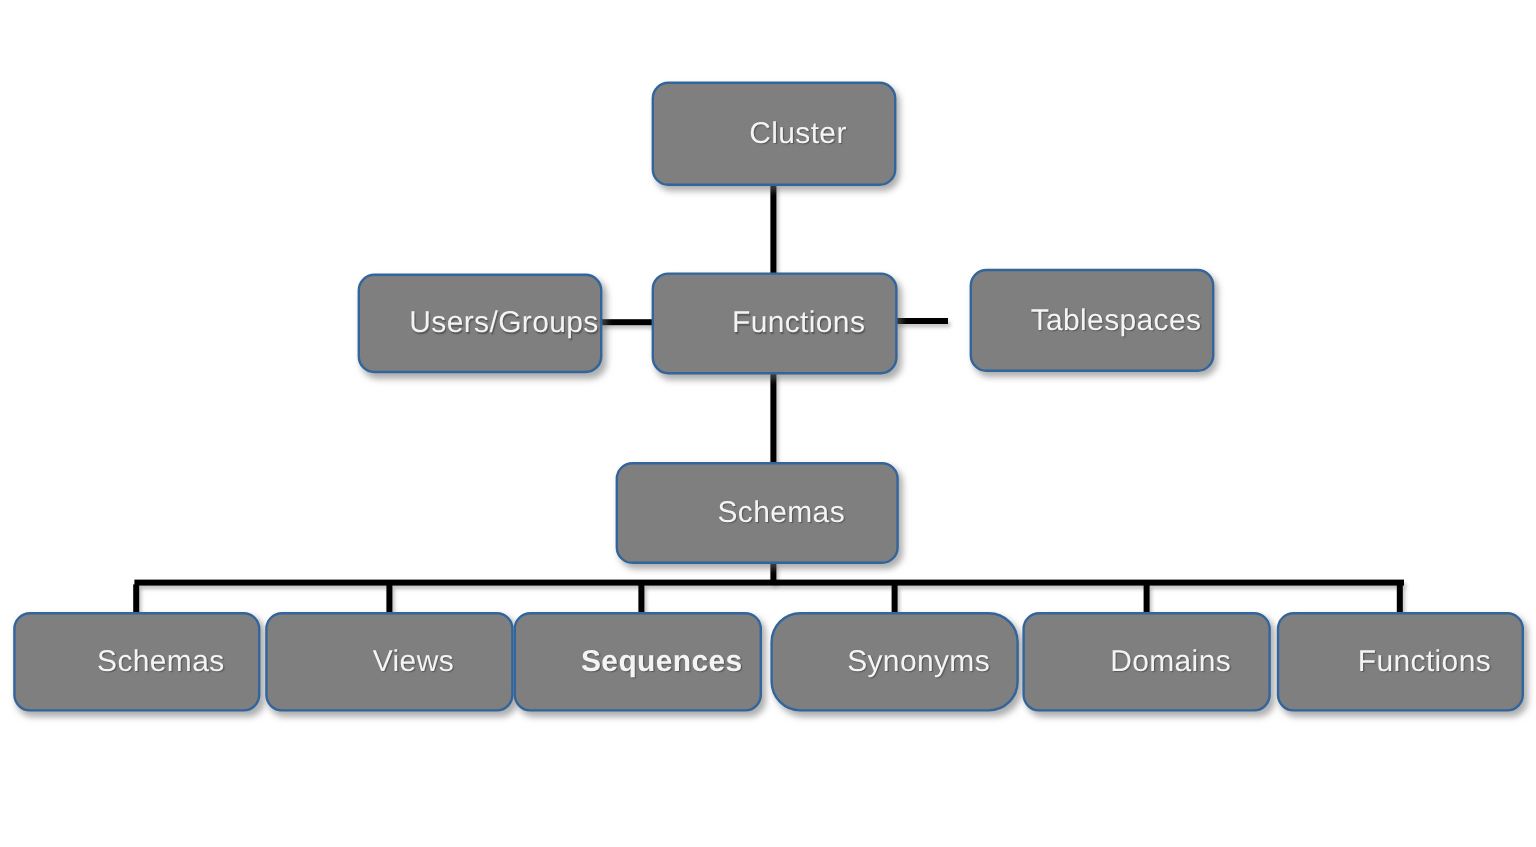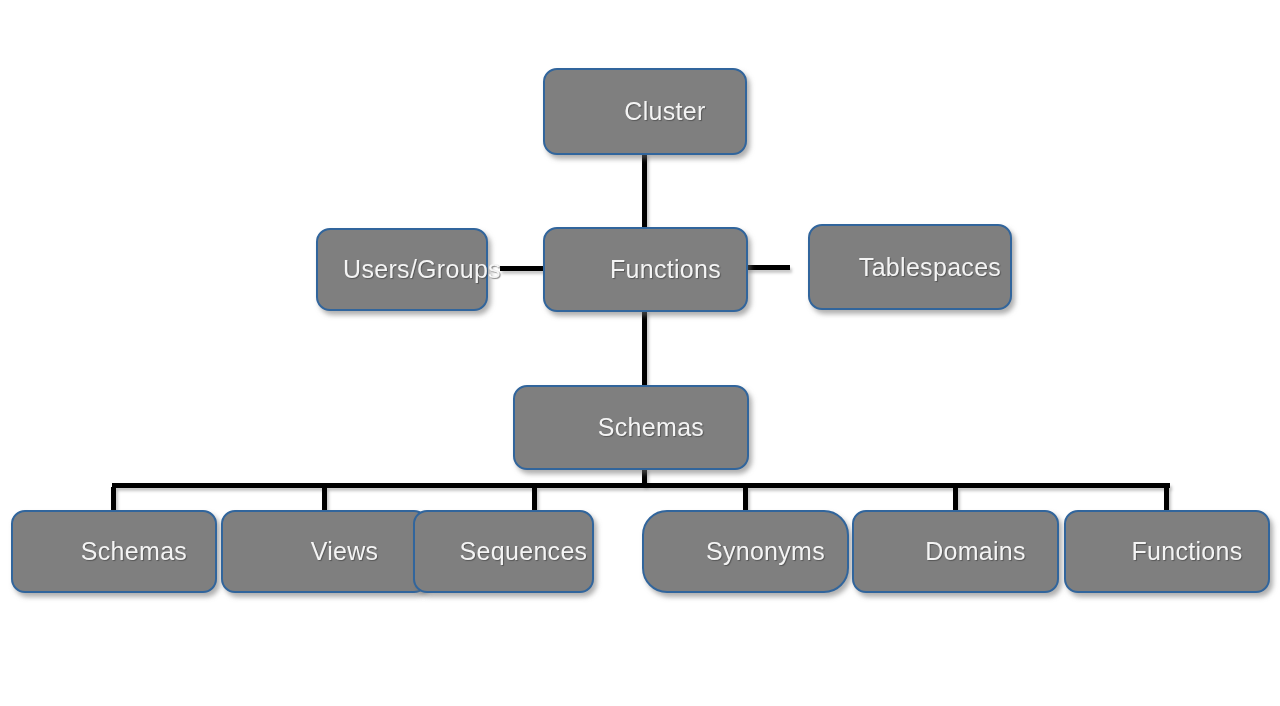--- a/index.html
+++ b/index.html
@@ -33,27 +33,27 @@
     padding-left: 40px;
   }
   .edge {
     position: absolute;
     background: #000000;
     box-shadow: 2px 3px 3px rgba(130,130,130,0.45);
   }
 
   
   .n-cluster     { left: 543px; top:  68px; width: 204px; height: 87px; }
-  .n-users       { left: 298px; top: 228px; width: 172px; height: 83px; margin-left: 18px; }
+  .n-users       { left: 298px; top: 228px; width: 204px; height: 83px; }
   .n-databases   { left: 543px; top: 227px; width: 205px; height: 85px; }
   .n-tablespaces { left: 788px; top: 224px; width: 204px; height: 86px; margin-left: 20px; }
   .n-schemas     { left: 513px; top: 385px; width: 236px; height: 85px; }
   .n-tables      { left:  11px; top: 510px; width: 206px; height: 83px; }
   .n-views       { left: 221px; top: 510px; width: 207px; height: 83px; }
-  .n-sequences   { left: 413px; top: 510px; width: 181px; height: 83px; }
+  .n-sequences   { left: 428px; top: 510px; width: 207px; height: 83px; font-weight: bold; }
   .n-synonyms    { left: 642px; top: 510px; width: 207px; height: 83px; border-radius: 25px; }
   .n-domains     { left: 852px; top: 510px; width: 207px; height: 83px; }
   .n-functions   { left: 1064px; top: 510px; width: 206px; height: 83px; }
 
   
   .e-cluster-databases   { left: 642px; top: 153px; width: 5px;  height: 78px; }
   .e-users-databases     { left: 500px; top: 266px; width: 45px; height: 5px; }
   .e-databases-tablespaces { left: 746px; top: 265px; width: 44px; height: 5px; }
   .e-databases-schemas   { left: 642px; top: 310px; width: 5px;  height: 78px; }
   .e-schemas-bus         { left: 642px; top: 468px; width: 5px;  height: 18px; }

